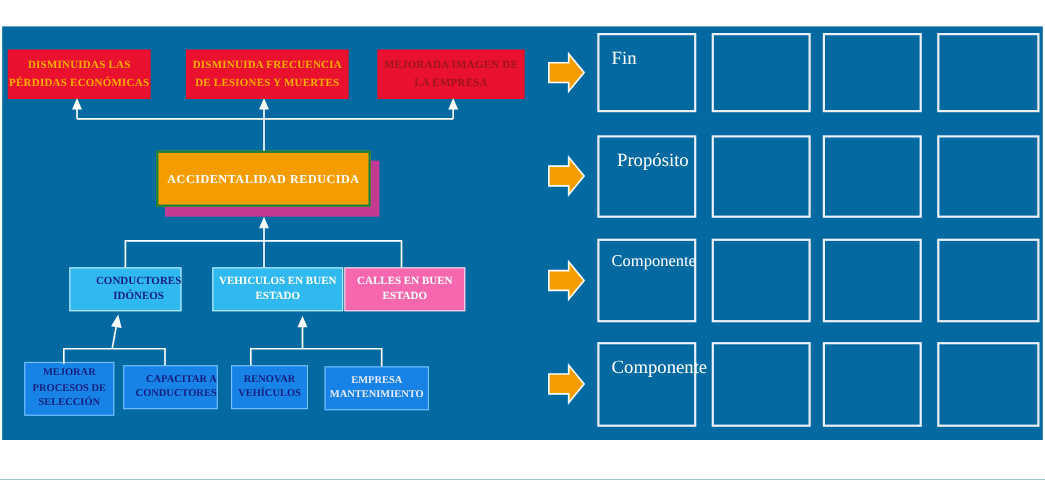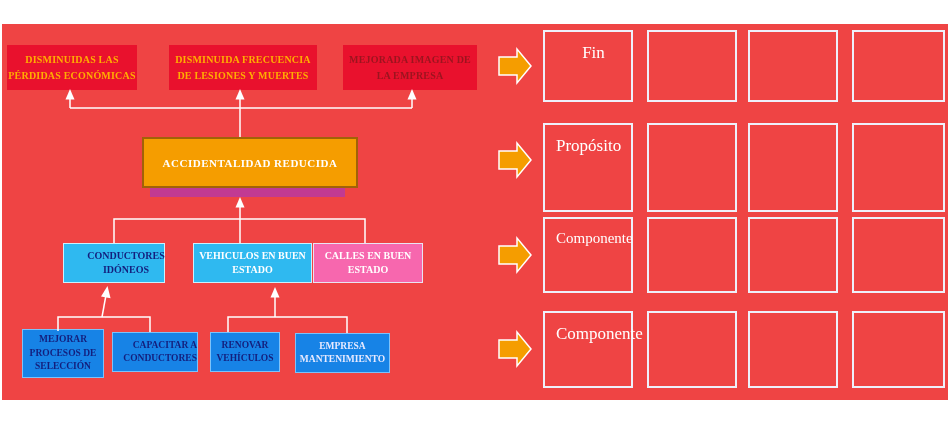--- a/index.html
+++ b/index.html
@@ -2,38 +2,38 @@
 <html><head>
 <meta charset="utf-8">
 <style>
   html,body{margin:0;padding:0;}
   body{
     width:950px;height:436px;background:#ffffff;position:relative;overflow:hidden;
     font-family:"Liberation Serif", serif;
   }
   .canvas{
     position:absolute;left:2px;top:24px;width:946px;height:376px;
-    background:#ef4444;
+    background:#0369a1;
   }
   .box{
     position:absolute;display:flex;align-items:center;justify-content:center;
     text-align:center;font-weight:bold;box-sizing:border-box;
   }
   .fin-box{background:#e9112d;font-size:10px;line-height:16px;letter-spacing:.2px;}
   .fin-yellow{color:#ffae00;}
   .fin-darkred{color:#9c141f;}
   .fin1{left:5px;top:21px;width:130px;height:45px;}
   .fin2{left:167px;top:21px;width:148px;height:45px;}
   .fin3{left:341px;top:21px;width:134px;height:45px;}
   .orange-shadow{
     position:absolute;left:148px;top:122px;width:195px;height:51px;background:#c23a92;
   }
   .orange-box{
-    left:140px;top:113px;width:216px;height:51px;background:#f59d00;
-    border:2px solid #a16207;color:#ffffff;font-size:11px;letter-spacing:.5px;
+    left:140px;top:113px;width:195px;height:51px;background:#f59d00;
+    border:2px solid #15803d;color:#ffffff;font-size:11px;letter-spacing:.5px;
   }
   .comp-box{font-size:10px;line-height:14px;border:1.5px solid rgba(230,250,255,.85);}
   .cyan{background:#2fb9f0;}
   .pink{background:#f767ae;}
   .navy-text{color:#141f7d;}
   .white-text{color:#ffffff;}
   .comp1{left:61px;top:219px;width:102px;height:40px;padding-left:24px;}
   .comp2{left:191px;top:219px;width:119px;height:40px;}
   .comp3{left:311px;top:219px;width:110px;height:40px;}
   .act-box{
@@ -45,22 +45,22 @@
   .act3{left:208px;top:308px;width:70px;height:40px;}
   .act4{left:293px;top:309px;width:95px;height:40px;color:#e8eaff;}
   .connectors{position:absolute;left:0;top:0;pointer-events:none;}
   .connectors line,.connectors polyline{stroke:#ffffff;stroke-width:1.5;fill:none;}
   .connectors polygon{fill:#ffffff;}
   .cell{
     position:absolute;border:2px solid #eef0fa;box-sizing:border-box;
     color:#ffffff;font-size:17px;
   }
   .cell .lbl{display:block;padding:11px 0 0 11px;}
-  .r1{top:6px;height:72px;text-align:center;}
-  .r2{top:99px;height:89px;}
+  .r1{top:6px;height:72px;}
+  .r2{top:99px;height:75px;text-align:center;}
   .r3{top:193px;height:76px;}
   .r4{top:287px;height:77px;}
   .c1{left:541px;width:90px;}
   .c2{left:645px;width:90px;}
   .c3{left:746px;width:90px;}
   .c4{left:850px;width:93px;}
   .row-arrow{position:absolute;left:496px;width:34px;height:40px;}
   .a1{top:22px;} .a2{top:116px;} .a3{top:211px;} .a4{top:305px;}
 </style>
 </head>

